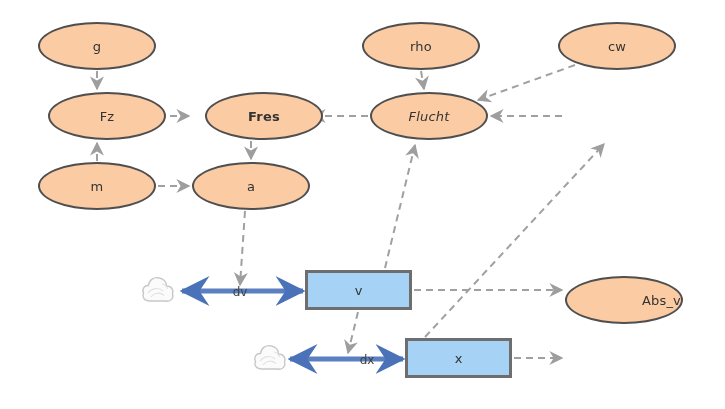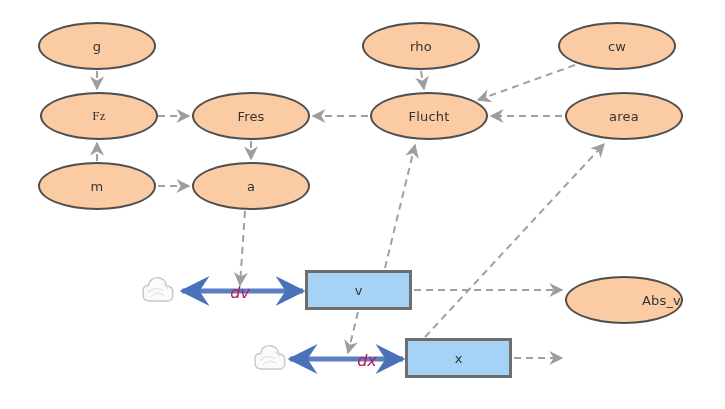--- a/index.html
+++ b/index.html
@@ -48,26 +48,25 @@
     background: #a6d3f5;
     border: 3px solid #6e6e6e;
     display: flex;
     align-items: center;
     justify-content: center;
     color: #333333;
     font-size: 13px;
   }
   .flow-label {
     position: absolute;
-    color: #be185d;
-    font-size: 16px;
+    color: #404040;
+    font-size: 12px;
     text-align: center;
     white-space: nowrap;
     transform: translate(-50%, -50%);
-    font-style: italic;
   }
 </style>
 </head>
 <body>
 
 <div id="stage">
 
   <svg id="edge-layer" viewBox="0 0 725 409" xmlns="http://www.w3.org/2000/svg">
     <defs>
       <marker id="arrowGray" viewBox="0 0 10 10" refX="9" refY="5" markerWidth="7" markerHeight="7" orient="auto-start-reverse">
@@ -147,31 +146,28 @@
   <div id="node-layer">
     <div class="node-ellipse" style="left:38px;  top:22px;  width:118px; height:48px;">
       <span>g</span>
     </div>
     <div class="node-ellipse" style="left:558px; top:22px;  width:118px; height:48px;">
       <span>cw</span>
     </div>
     <div class="node-ellipse" style="left:362px; top:22px;  width:118px; height:48px;">
       <span>rho</span>
     </div>
-    <div class="node-ellipse" style="left:40px;  top:92px;  width:118px; height:48px;font-family:Liberation Serif, serif;">
+    <div class="node-ellipse" style="left:48px;  top:92px;  width:118px; height:48px;">
       <span>Fz</span>
     </div>
-    <div class="node-ellipse" style="left:192px; top:92px;  width:118px; height:48px;">
+    <div class="node-ellipse" style="left:205px; top:92px;  width:118px; height:48px;font-weight:bold;">
       <span>Fres</span>
     </div>
-    <div class="node-ellipse" style="left:370px; top:92px;  width:118px; height:48px;">
+    <div class="node-ellipse" style="left:370px; top:92px;  width:118px; height:48px;font-style:italic;">
       <span>Flucht</span>
-    </div>
-    <div class="node-ellipse" style="left:565px; top:92px;  width:118px; height:48px;">
-      <span>area</span>
     </div>
     <div class="node-ellipse" style="left:38px;  top:162px; width:118px; height:48px;">
       <span>m</span>
     </div>
     <div class="node-ellipse" style="left:192px; top:162px; width:118px; height:48px;">
       <span>a</span>
     </div>
     <div class="node-ellipse" style="left:565px; top:276px; width:118px; height:48px;justify-content:flex-end;">
       <span>Abs_v</span>
     </div>

